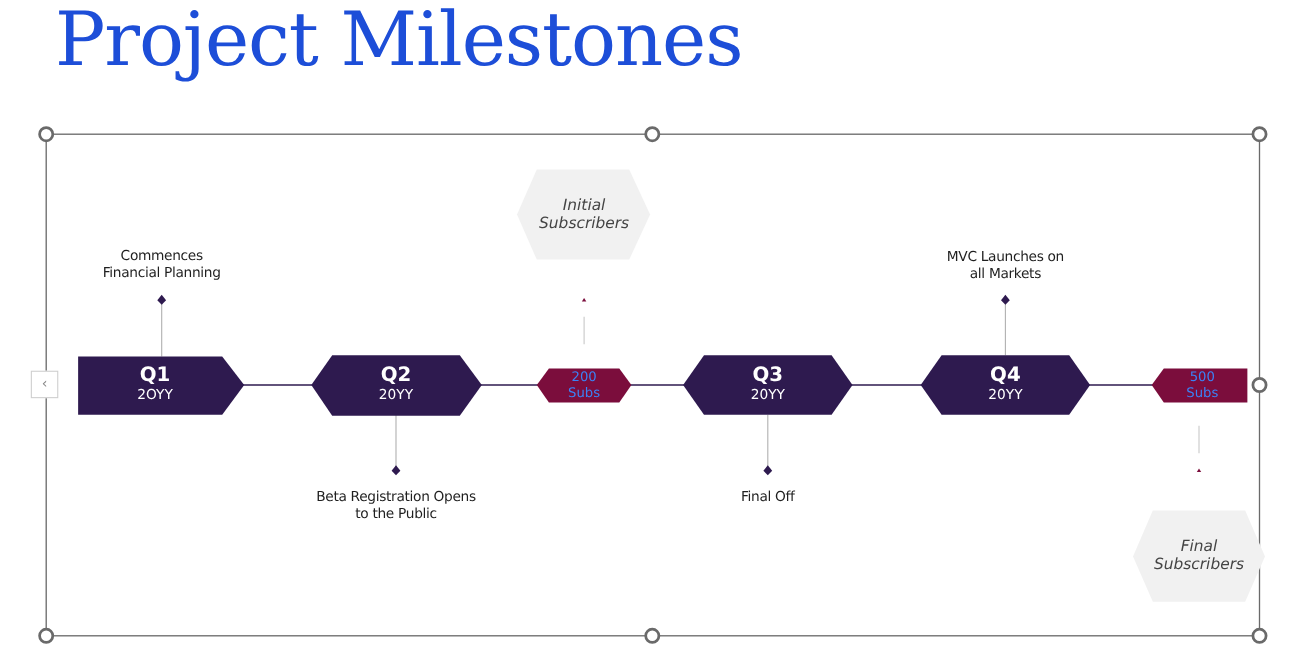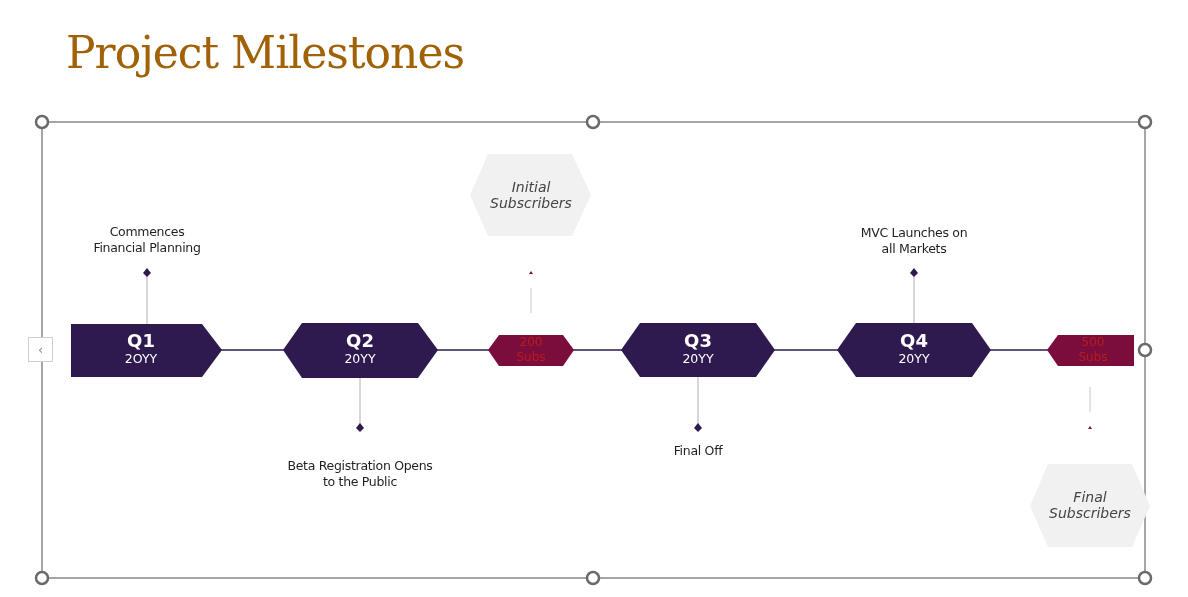--- a/index.html
+++ b/index.html
@@ -1,27 +1,27 @@
 <!DOCTYPE html>
 <html><head>
   <meta charset="utf-8">
   <style>
     html, body { margin: 0; padding: 0; background: #ffffff; }
     body { width: 1188px; height: 597px; position: relative; overflow: hidden;
            font-family: "DejaVu Sans", sans-serif; }
-    .title { position: absolute; left: 50px; top: 2px; margin: 16px;
+    .title { position: absolute; left: 50px; top: 2px; margin: 0;
              font-family: "DejaVu Serif", serif; font-weight: normal;
-             font-size: 44px; letter-spacing: -1px; color: #a16207; line-height: 70px; }
+             font-size: 68px; letter-spacing: -1px; color: #1d4ed8; line-height: 70px; }
     svg.stage { position: absolute; left: 0; top: 0; }
     .lbl { position: absolute; text-align: center; font-size: 12.5px; line-height: 16px;
            color: #1f1f1f; width: 180px; font-family: "DejaVu Sans", sans-serif; letter-spacing: -0.3px; }
     .hexlbl { position: absolute; text-align: center; color: #ffffff; font-family: "DejaVu Sans", sans-serif; }
     .hexlbl .q { display: block; font-size: 18px; font-weight: bold; line-height: 20px; }
     .hexlbl .y { display: block; font-size: 12.5px; line-height: 16px; }
-    .sublbl { position: absolute; text-align: center; color: #b91c1c; font-size: 12px;
+    .sublbl { position: absolute; text-align: center; color: #3b82f6; font-size: 12px;
               line-height: 15px; font-family: "DejaVu Sans", sans-serif; }
     .callout { position: absolute; text-align: center; color: #444444; font-style: italic;
                font-size: 14px; line-height: 16px; width: 120px; font-family: "DejaVu Sans", sans-serif; }
     .nav-btn { position: absolute; left: 28px; top: 337px; width: 25px; height: 25px;
                background: #ffffff; border: 1px solid #cfcfcf; box-sizing: border-box;
                display: flex; align-items: center; justify-content: center;
                color: #888888; font-size: 13px; cursor: pointer; }
   </style>
 </head>
 <body>
@@ -74,21 +74,21 @@
 </svg>
 
 <div class="nav-btn">
   <span>‹</span>
 </div>
 
 <div class="lbl" style="left:57px; top:224px;">
   <div>Commences</div>
   <div>Financial Planning</div>
 </div>
-<div class="lbl" style="left:270px; top:458px;">
+<div class="lbl" style="left:270px; top:443px;">
   <div>Beta Registration Opens</div>
   <div>to the Public</div>
 </div>
 <div class="lbl" style="left:608px; top:443px;">
   <div>Final Off</div>
 </div>
 <div class="lbl" style="left:824px; top:225px;">
   <div>MVC Launches on</div>
   <div>all Markets</div>
 </div>

